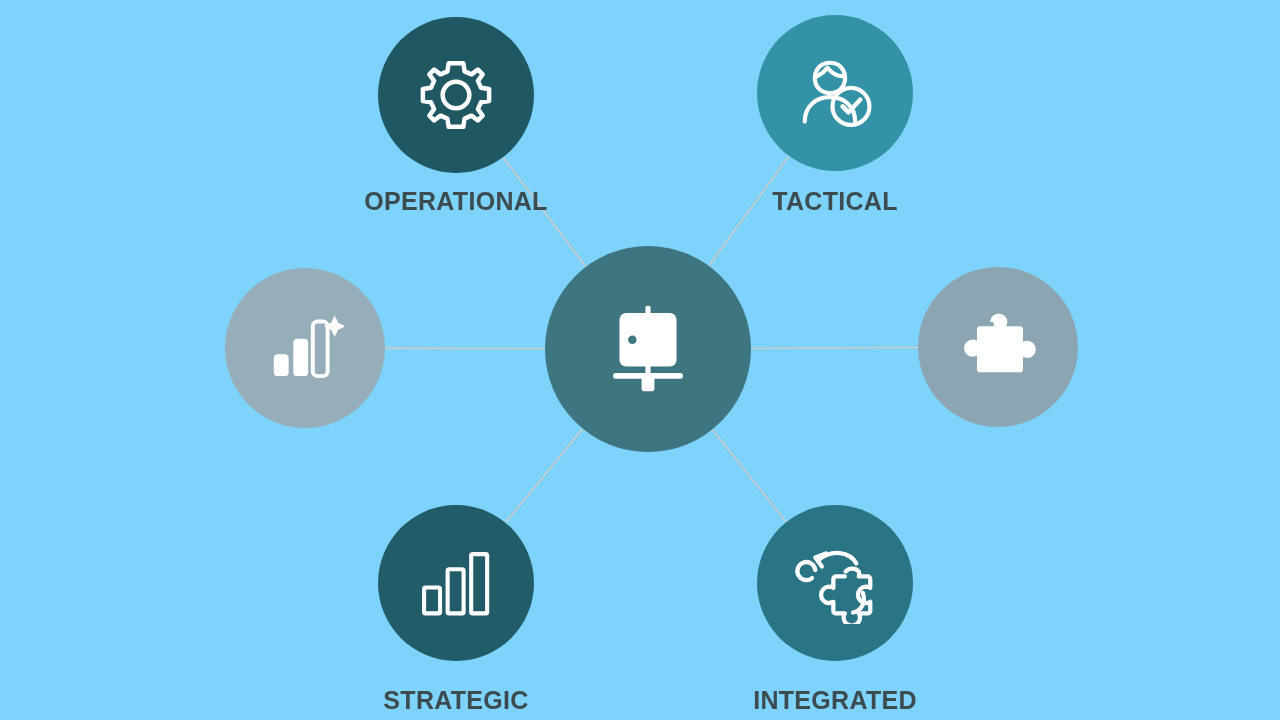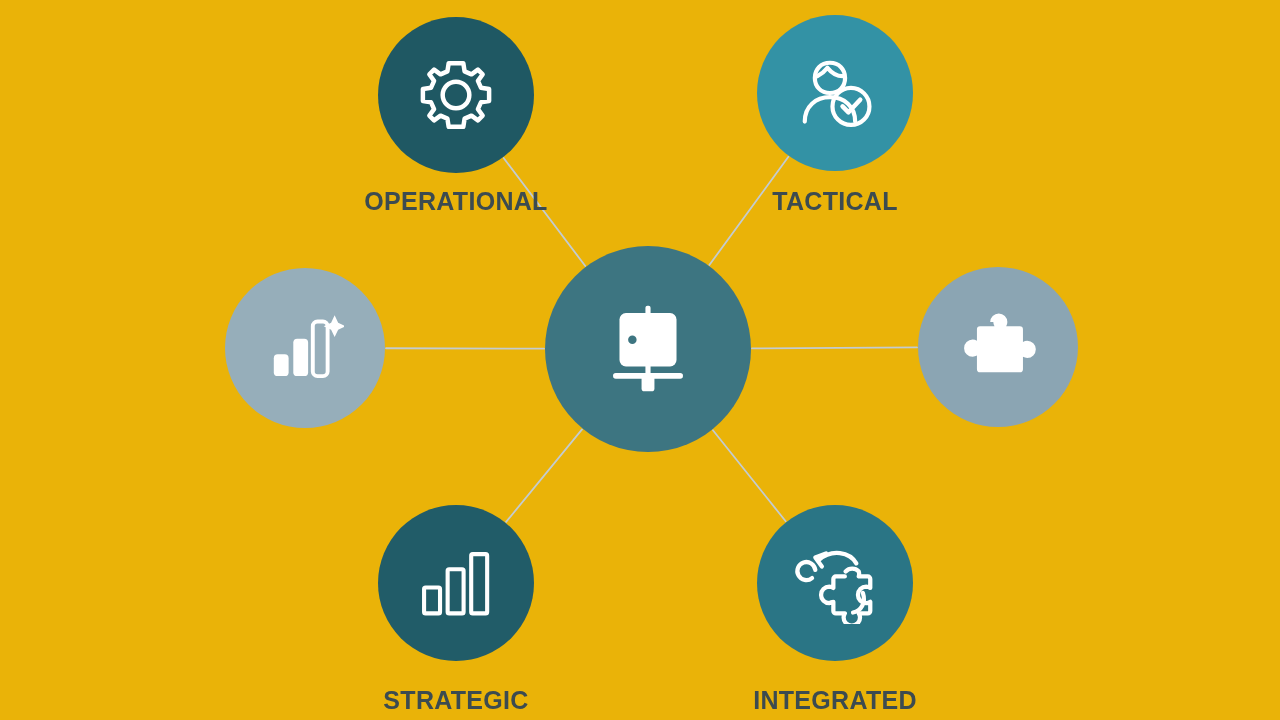--- a/index.html
+++ b/index.html
@@ -41,21 +41,21 @@
     font-family: "Liberation Sans", sans-serif;
     font-weight: bold;
     letter-spacing: 0.3px;
     white-space: nowrap;
     -webkit-font-smoothing: antialiased;
   }
 </style>
 </head>
 <body>
 
-<div id="stage" style="background: #eab308;">
+<div id="stage" style="background: #7dd3fc;">
 
   <svg id="spokes" viewBox="0 0 1280 720" xmlns="http://www.w3.org/2000/svg">
       <line x1="585.2868775536742" y1="266.0357650970483" x2="503.6378526274974" y2="158.0209092051268" stroke="#c3cbd0" stroke-width="1.8" stroke-linecap="round"></line>
       <line x1="709.3452741826463" y1="265.01930379274086" x2="788.4011859574128" y2="156.79302884974493" stroke="#c3cbd0" stroke-width="1.8" stroke-linecap="round"></line>
       <line x1="544.0004419898895" y1="348.6967942915157" x2="385.9996557578745" y2="348.2361505998772" stroke="#c3cbd0" stroke-width="1.8" stroke-linecap="round"></line>
       <line x1="751.9983020823979" y1="348.4057239881006" x2="917.001322416594" y2="347.4628495861909" stroke="#c3cbd0" stroke-width="1.8" stroke-linecap="round"></line>
       <line x1="582.0310723854856" y1="429.39963053018937" x2="506.1110123225638" y2="521.9272037318754" stroke="#c3cbd0" stroke-width="1.8" stroke-linecap="round"></line>
       <line x1="712.9259349552497" y1="430.24421807234455" x2="785.6812609474546" y2="521.2856420411998" stroke="#c3cbd0" stroke-width="1.8" stroke-linecap="round"></line>
     </svg>
 

